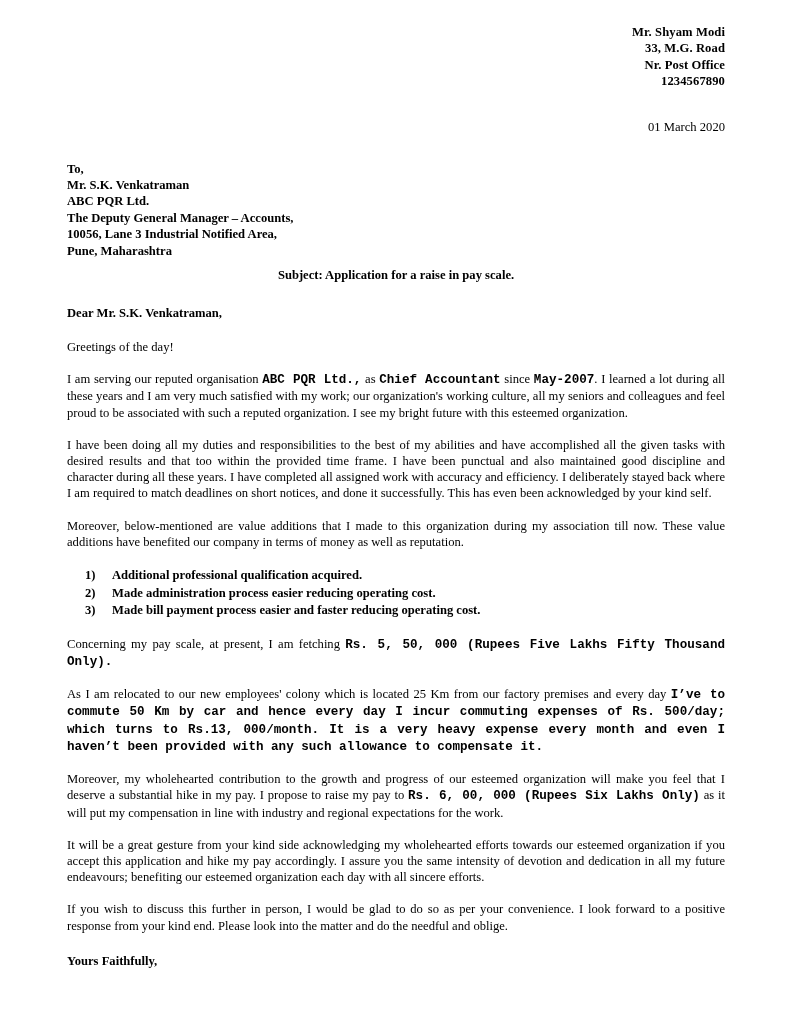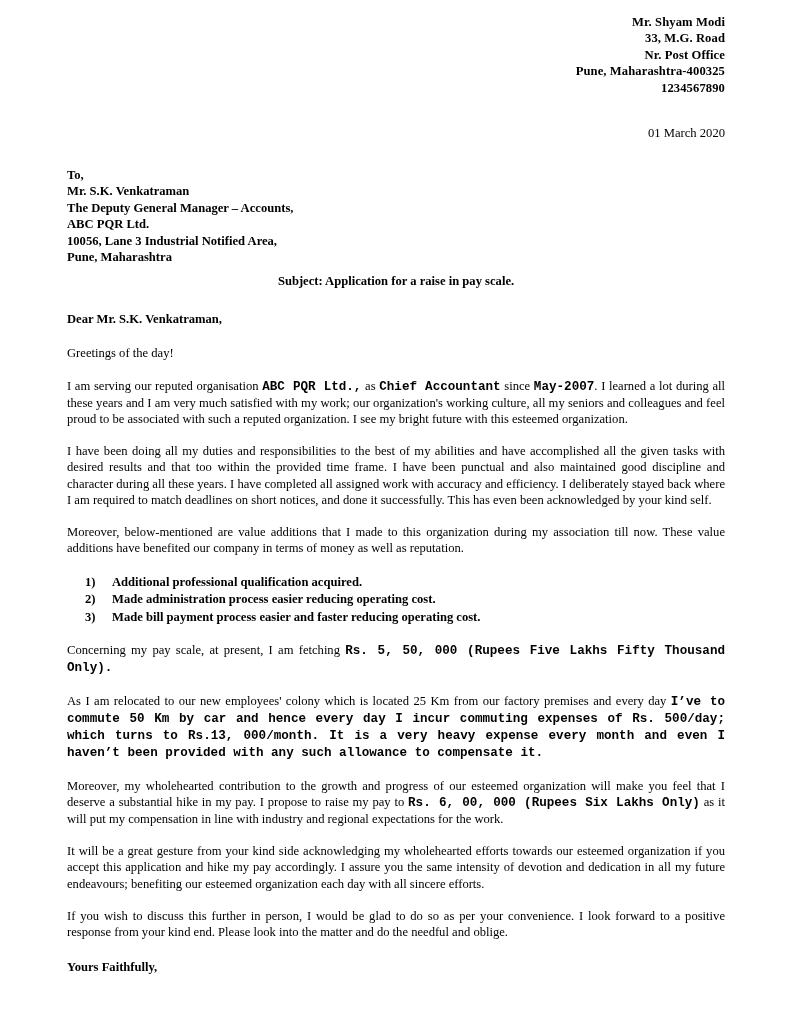--- a/index.html
+++ b/index.html
@@ -14,21 +14,21 @@
     color: #000000;
     -webkit-font-smoothing: antialiased;
   }
 
   .page {
     position: relative;
     width: 791px;
     height: 1024px;
     background: #ffffff;
     box-sizing: border-box;
-    padding: 14px 66px 0 67px;
+    padding: 24px 66px 0 67px;
   }
 
   
   .sender-block {
     text-align: right;
     font-weight: bold;
     font-size: 12.6px;
     line-height: 16.4px;
     letter-spacing: 0.1px;
   }
@@ -114,31 +114,30 @@
 </style>
 </head>
 <body>
 
 <div class="page">
 
   <div class="sender-block">
     <span class="sender-line">Mr. Shyam Modi</span>
     <span class="sender-line">33, M.G. Road</span>
     <span class="sender-line">Nr. Post Office</span>
-    <span class="sender-line">Pune, Maharashtra-400325</span>
     <span class="sender-line">1234567890</span>
   </div>
 
   <div class="date-line">01 March 2020</div>
 
   <div class="recipient-block">
     <span class="recipient-line">To,</span>
     <span class="recipient-line">Mr. S.K. Venkatraman</span>
+    <span class="recipient-line">ABC PQR Ltd.</span>
     <span class="recipient-line">The Deputy General Manager – Accounts,</span>
-    <span class="recipient-line">ABC PQR Ltd.</span>
     <span class="recipient-line">10056, Lane 3 Industrial Notified Area,</span>
     <span class="recipient-line">Pune, Maharashtra</span>
   </div>
 
   <div class="subject">Subject: Application for a raise in pay scale.</div>
 
   <div class="salutation">Dear Mr. S.K. Venkatraman,</div>
 
   <div class="para greeting">Greetings of the day!</div>
 

